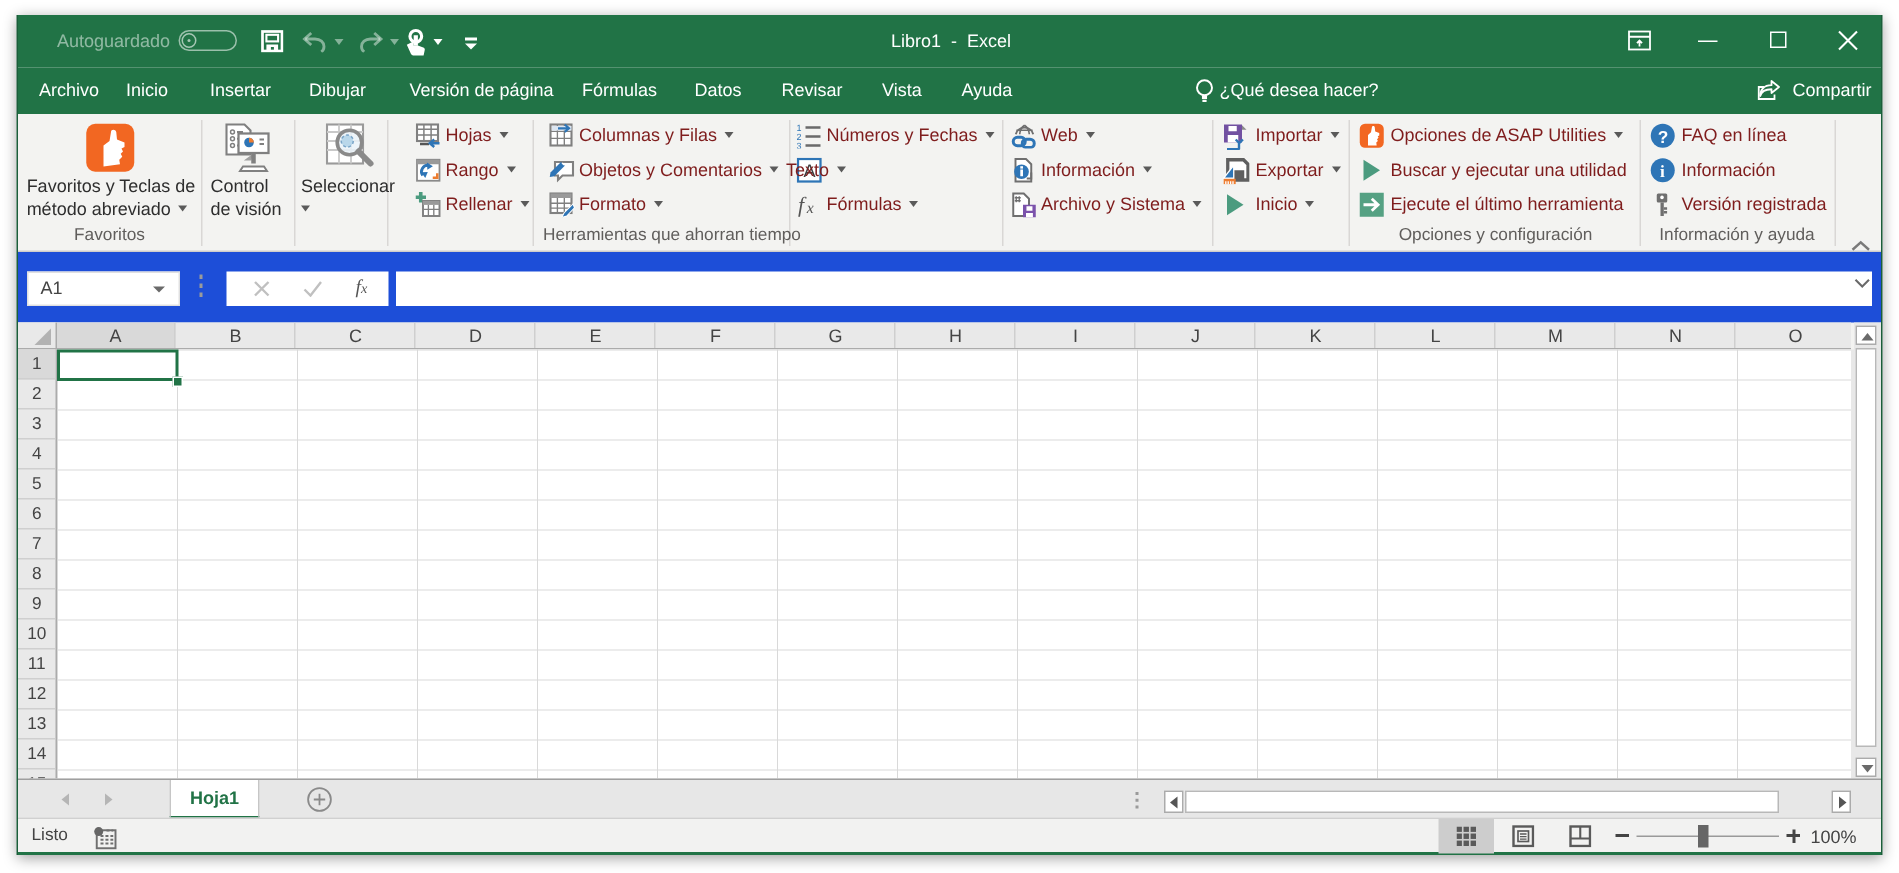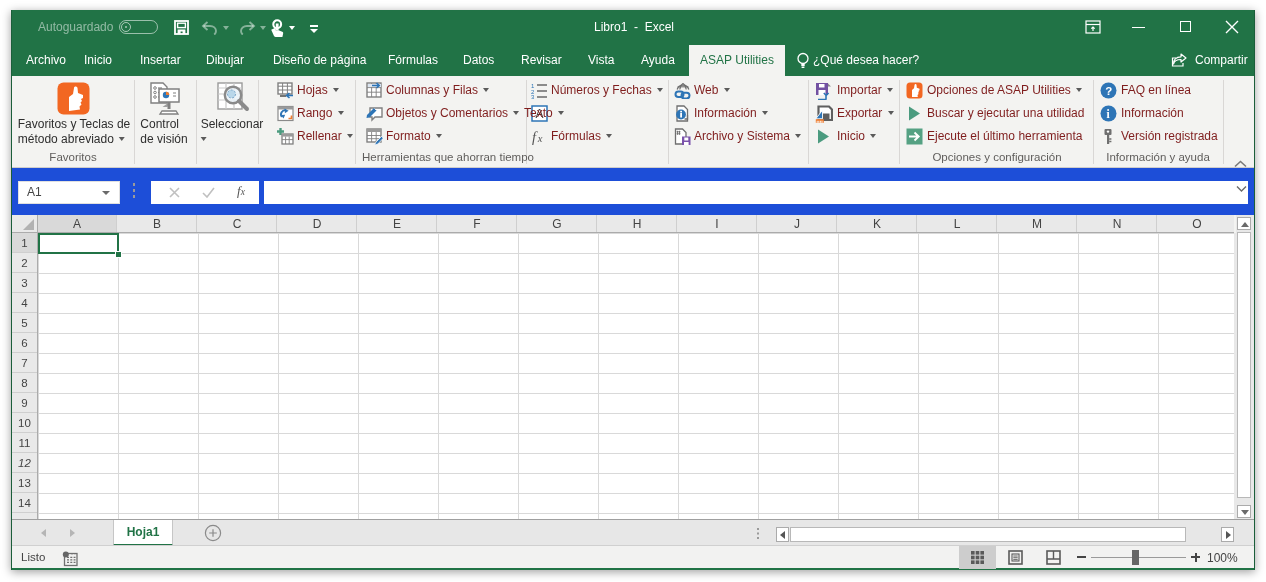--- a/index.html
+++ b/index.html
@@ -88,27 +88,26 @@
   <svg class="abs" style="left:1213px;top:10px" width="14" height="14" viewBox="0 0 14 14">
     <path d="M1 1l12 12M13 1 1 13" stroke="#fff" stroke-width="1.4"></path>
   </svg>
 </div>
 
 <div id="tabs">
   <div class="tab" style="left:14px">Archivo</div>
   <div class="tab" style="left:72px">Inicio</div>
   <div class="tab" style="left:128px">Insertar</div>
   <div class="tab" style="left:194px">Dibujar</div>
-  <div class="tab" style="left:261px">Diseño de página</div>
+  <div class="tab" style="left:261px">Versión de página</div>
   <div class="tab" style="left:376px">Fórmulas</div>
   <div class="tab" style="left:451px">Datos</div>
   <div class="tab" style="left:509px">Revisar</div>
   <div class="tab" style="left:576px">Vista</div>
   <div class="tab" style="left:629px">Ayuda</div>
-  <div id="atab">ASAP Utilities</div>
   <svg class="abs" style="left:784px;top:7px" width="14" height="19" viewBox="0 0 14 19">
     <circle cx="7" cy="6.5" r="5" fill="none" stroke="#fff" stroke-width="1.3"></circle>
     <path d="M5.3 11.5h3.4v2.5H5.3z M5.6 14.5h2.8v1.5H5.6z" fill="#fff"></path>
   </svg>
   <div class="tab" style="left:801px">¿Qué desea hacer?</div>
   <svg class="abs" style="left:1159px;top:8px" width="17" height="15" viewBox="0 0 17 15">
     <path d="M10 1l5 4-5 4V6.5C5 6.5 3 9 2.5 11 2.3 7 5 3.8 10 3.8z" fill="none" stroke="#fff" stroke-width="1.2" stroke-linejoin="round"></path>
     <path d="M12 10v3H1.5V5H5" fill="none" stroke="#fff" stroke-width="1.2"></path>
   </svg>
   <div class="tab" style="left:1183px">Compartir</div>
@@ -354,21 +353,21 @@
       <div class="rh" style="top: 20px;">2</div>
       <div class="rh" style="top: 40px;">3</div>
       <div class="rh" style="top: 60px;">4</div>
       <div class="rh" style="top: 80px;">5</div>
       <div class="rh" style="top: 100px;">6</div>
       <div class="rh" style="top: 120px;">7</div>
       <div class="rh" style="top: 140px;">8</div>
       <div class="rh" style="top: 160px;">9</div>
       <div class="rh" style="top: 180px;">10</div>
       <div class="rh" style="top: 200px;">11</div>
-      <div class="rh" style="top: 220px; font-style: italic;">12</div>
+      <div class="rh" style="top: 220px;">12</div>
       <div class="rh" style="top: 240px;">13</div>
       <div class="rh" style="top: 260px;">14</div>
       <div class="rh" style="top: 280px;">15</div>
     </div>
 <div id="cells" style="background-image: linear-gradient(to right, rgb(217, 217, 217) 1px, transparent 1px), linear-gradient(rgb(217, 217, 217) 1px, transparent 1px); background-size: 80px 20px; background-position: 80px 20px;"></div>
 
 <div class="abs" style="left:26px;top:223px;width:81px;height:21px;border:2px solid #217346;background:transparent"></div>
 <div class="abs" style="left:103px;top:241px;width:7px;height:7px;background:#217346;border:1px solid #fff"></div>
 
 <div class="abs" style="left:1222px;top:223px;width:3px;height:286px;background:#e8e8e8"></div>

